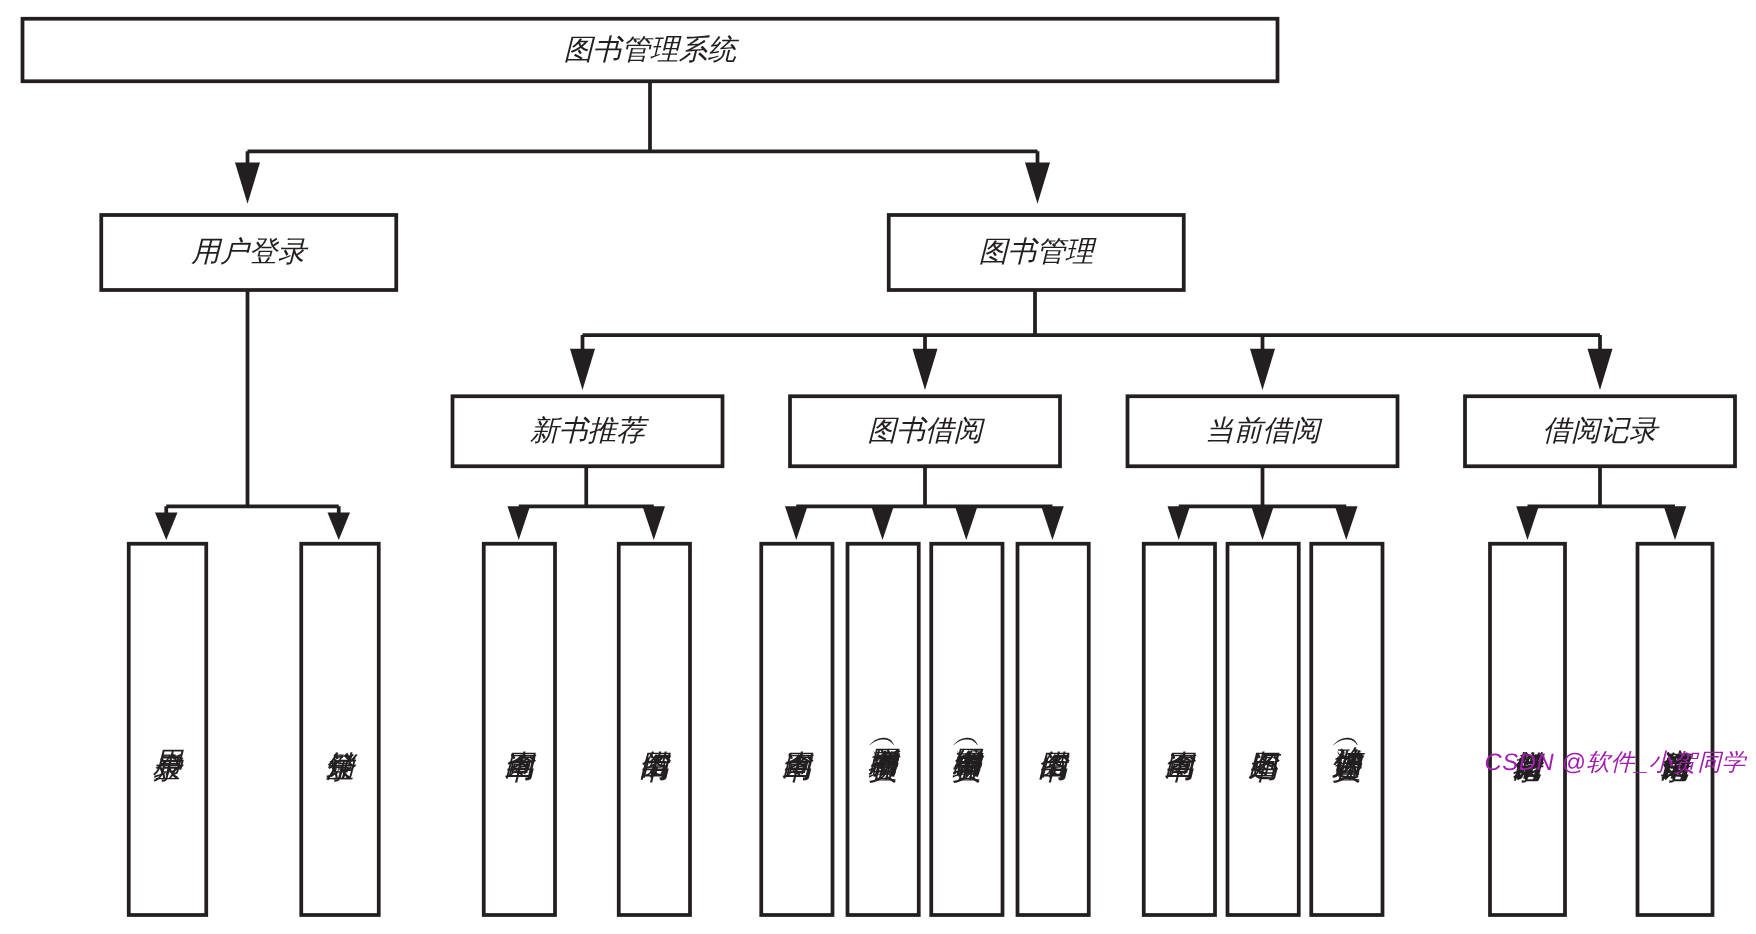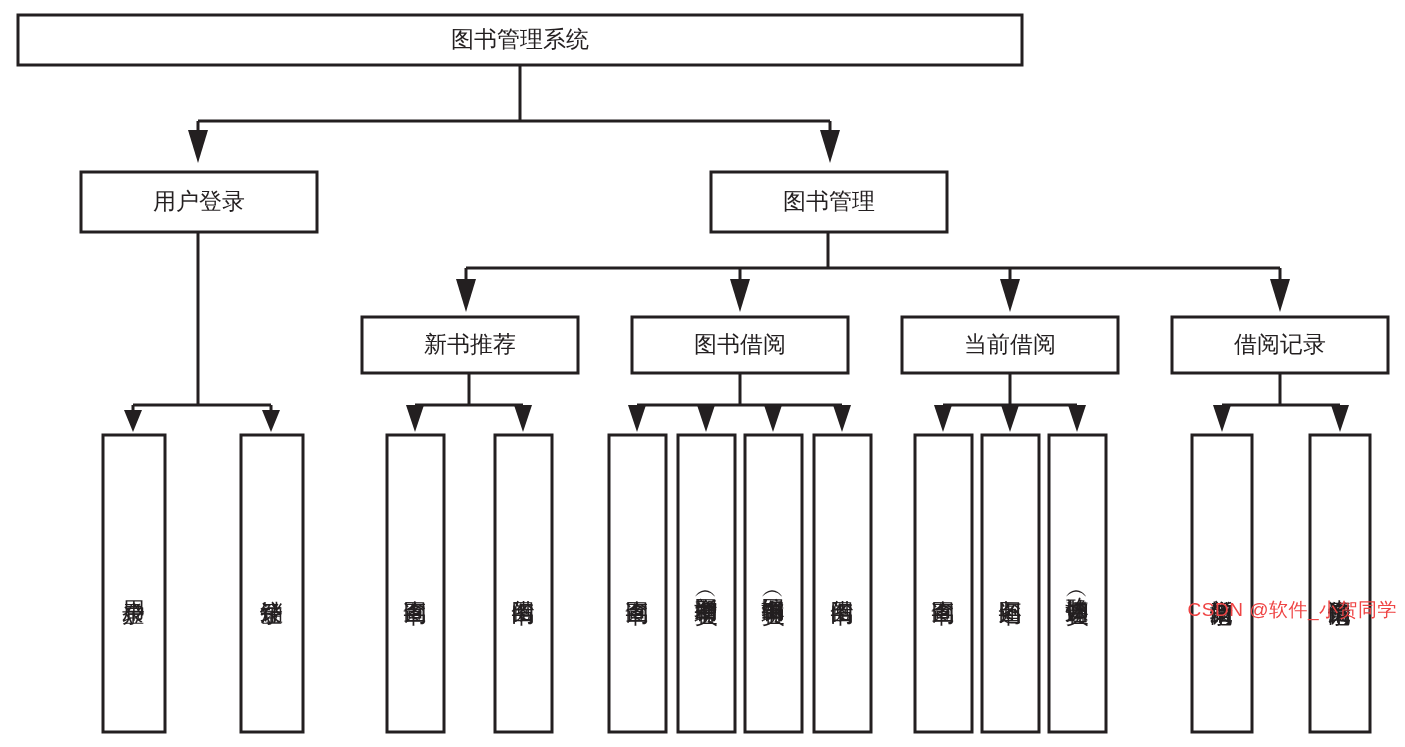--- a/index.html
+++ b/index.html
@@ -11,20 +11,21 @@
     width: 1405px;
     height: 747px;
     font-family: "Liberation Sans", "DejaVu Sans", sans-serif;
     overflow: hidden;
     position: relative;
   }
   #diagram-root {
     position: relative;
     width: 1405px;
     height: 628px;
+    font-style: italic;
   }
   svg.diagram {
     position: absolute;
     top: 0;
     left: 0;
     width: 1405px;
     height: 747px;
   }
   .node-box {
     fill: #ffffff;
@@ -63,21 +64,21 @@
     align-items: center;
     justify-content: center;
     pointer-events: none;
   }
   .watermark {
     position: absolute;
     right: 8px;
     bottom: 5px;
     font-family: "Liberation Sans", "DejaVu Sans", sans-serif;
     font-size: 19px;
-    color: #ef4444;
+    color: #a21caf;
     white-space: nowrap;
     letter-spacing: 0.5px;
   }
 </style>
 </head>
 <body>
 
 <div id="diagram-root">
 
   <svg class="diagram" viewBox="0 0 1405 747">

